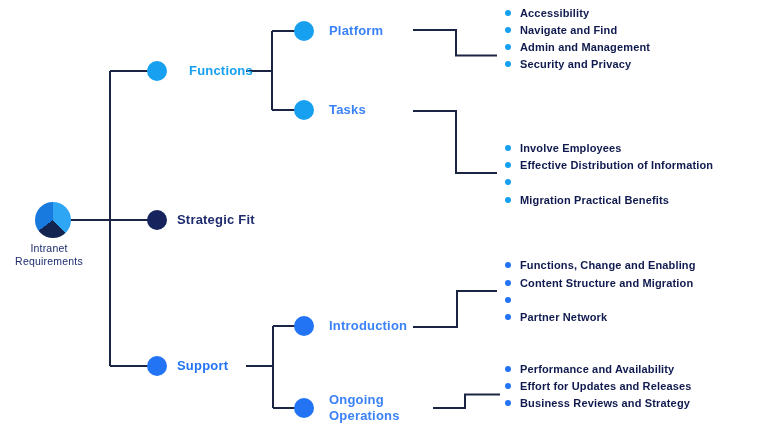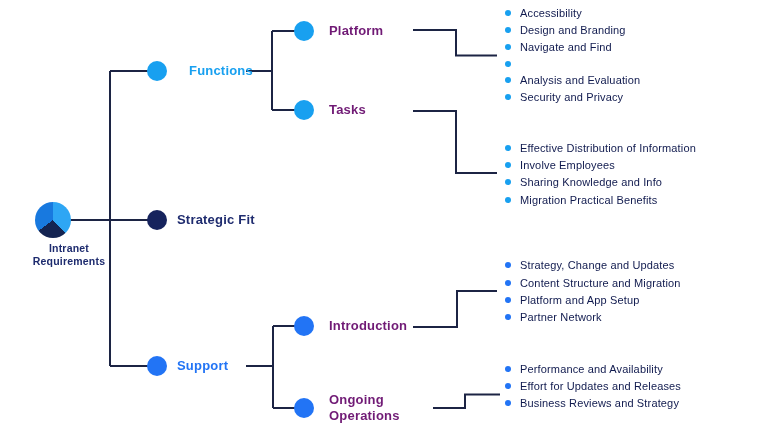--- a/index.html
+++ b/index.html
@@ -10,45 +10,45 @@
   .canvas{position:absolute;inset:0;width:768px;height:432px;}
   svg.wires{position:absolute;left:0;top:0;width:768px;height:432px;}
 
   .circle{position:absolute;width:20px;height:20px;border-radius:50%;}
   .c-cyan{background:#18A0F0;}
   .c-royal{background:#2274F5;}
   .c-navy{background:#16235D;}
 
   .nlabel{
     position:absolute;transform:translateY(-50%);
-    font-size:13px;font-weight:700;line-height:1.25;color:#701a75;white-space:nowrap;
+    font-size:13px;font-weight:700;line-height:1.25;color:#3b82f6;white-space:nowrap;
     letter-spacing:.2px;
   }
   .t-cyan{color:#18A0F0;}
   .t-royal{color:#2274F5;}
   .t-stratnavy{color:#1F2C6F;}
   .wrap{white-space:normal;width:92px;}
 
   .root-icon{
     position:absolute;left:35px;top:202px;width:36px;height:36px;border-radius:50%;
     background:conic-gradient(from 0deg, #2EA6F4 0deg 137deg, #142451 137deg 233deg, #1879DF 233deg 360deg);
   }
   .root-label{
-    position:absolute;left:20px;top:242px;width:98px;text-align:center;
-    font-size:10.5px;font-weight:700;line-height:1.25;color:#1D2B6E;letter-spacing:.2px;
+    position:absolute;left:0;top:242px;width:98px;text-align:center;
+    font-size:10.5px;font-weight:400;line-height:1.25;color:#1D2B6E;letter-spacing:.2px;
   }
 
   .leaf-list{position:absolute;left:505px;}
   .leaf-item{display:flex;align-items:center;height:17.4px;}
   .list-six .leaf-item{height:16.75px;}
   .bullet{width:6px;height:6px;border-radius:50%;margin-right:9px;flex:0 0 6px;}
   .b-cyan .bullet{background:#18A0F0;}
   .b-royal .bullet{background:#2274F5;}
   .leaf-text{
-    font-size:11px;font-weight:400;color:#101A4E;white-space:nowrap;letter-spacing:.15px;
+    font-size:11px;font-weight:700;color:#101A4E;white-space:nowrap;letter-spacing:.15px;
   }
 </style>
 </head>
 <body>
 
 <div class="canvas">
 
   <svg class="wires" viewBox="0 0 768 432">
     <g stroke="#1C2444" stroke-width="2" fill="none">
       <path d="M70 220 H150 M110 71 V366 M110 71 H149 M110 366 H149"></path>
@@ -85,70 +85,61 @@
   <div class="circle c-royal" style="left:294px;top:398px"></div>
   <div class="nlabel wrap" style="left:329px;top:408px">Ongoing Operations</div>
 
   <div class="leaf-list list-six b-cyan" style="top:5px">
       <div class="leaf-item">
       <span class="bullet"></span>
       <span class="leaf-text">Accessibility</span>
     </div>
       <div class="leaf-item">
       <span class="bullet"></span>
-      <span class="leaf-text">Design and Branding</span>
-    </div>
-      <div class="leaf-item">
-      <span class="bullet"></span>
       <span class="leaf-text">Navigate and Find</span>
     </div>
       <div class="leaf-item">
       <span class="bullet"></span>
-    </div>
-      <div class="leaf-item">
-      <span class="bullet"></span>
-      <span class="leaf-text">Analysis and Evaluation</span>
+      <span class="leaf-text">Admin and Management</span>
     </div>
       <div class="leaf-item">
       <span class="bullet"></span>
       <span class="leaf-text">Security and Privacy</span>
     </div>
     </div>
 
   <div class="leaf-list b-cyan" style="top:139px">
       <div class="leaf-item">
       <span class="bullet"></span>
+      <span class="leaf-text">Involve Employees</span>
+    </div>
+      <div class="leaf-item">
+      <span class="bullet"></span>
       <span class="leaf-text">Effective Distribution of Information</span>
     </div>
       <div class="leaf-item">
       <span class="bullet"></span>
-      <span class="leaf-text">Involve Employees</span>
-    </div>
-      <div class="leaf-item">
-      <span class="bullet"></span>
-      <span class="leaf-text">Sharing Knowledge and Info</span>
     </div>
       <div class="leaf-item">
       <span class="bullet"></span>
       <span class="leaf-text">Migration Practical Benefits</span>
     </div>
     </div>
 
   <div class="leaf-list b-royal" style="top:256.5px">
       <div class="leaf-item">
       <span class="bullet"></span>
-      <span class="leaf-text">Strategy, Change and Updates</span>
+      <span class="leaf-text">Functions, Change and Enabling</span>
     </div>
       <div class="leaf-item">
       <span class="bullet"></span>
       <span class="leaf-text">Content Structure and Migration</span>
     </div>
       <div class="leaf-item">
       <span class="bullet"></span>
-      <span class="leaf-text">Platform and App Setup</span>
     </div>
       <div class="leaf-item">
       <span class="bullet"></span>
       <span class="leaf-text">Partner Network</span>
     </div>
     </div>
 
   <div class="leaf-list b-royal" style="top:360px">
       <div class="leaf-item">
       <span class="bullet"></span>

